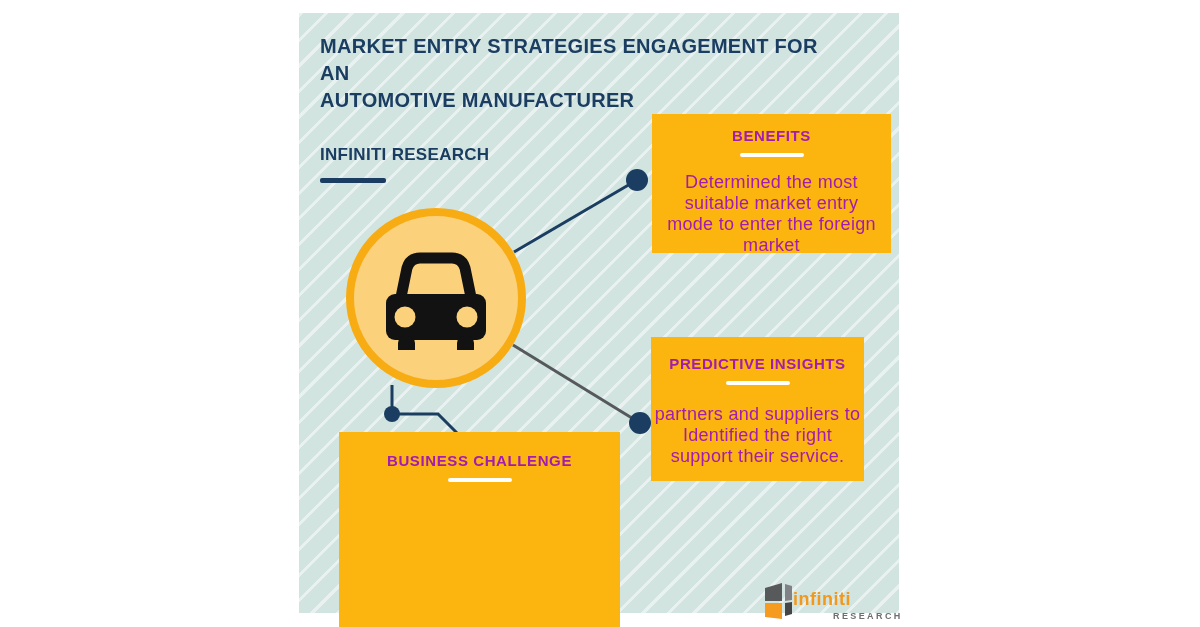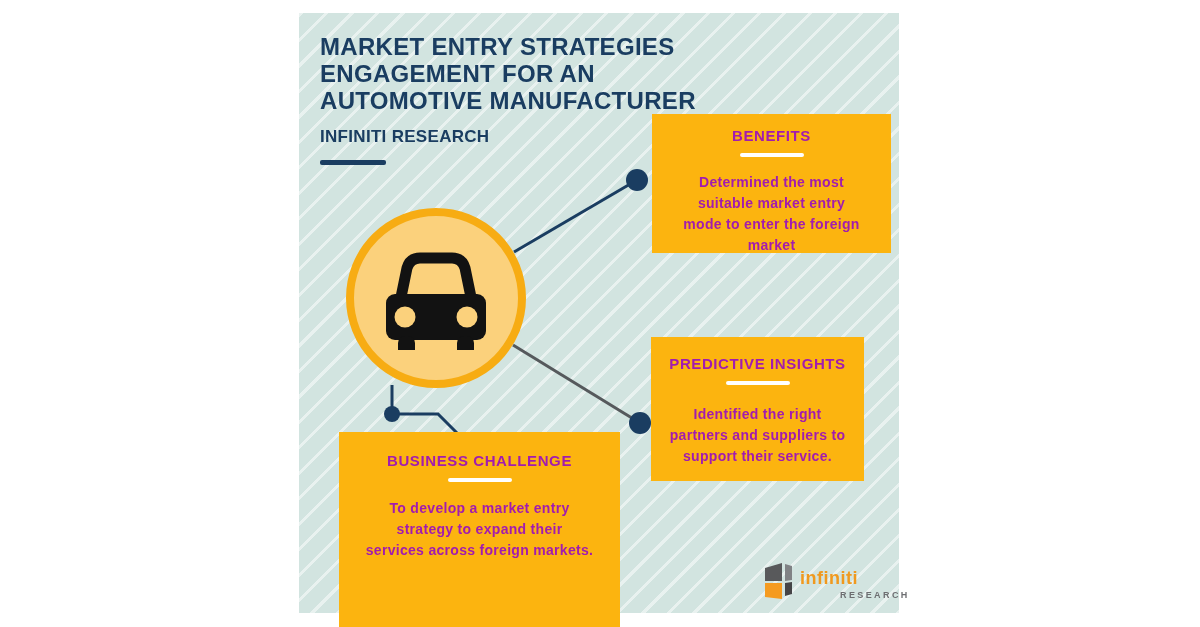--- a/index.html
+++ b/index.html
@@ -11,49 +11,49 @@
   .panel{
     position:absolute;left:299px;top:13px;width:600px;height:600px;
     background:
       repeating-linear-gradient(135deg, rgba(255,255,255,0.5) 0 3px, rgba(255,255,255,0) 3px 18px),
       #D2E4E0;
   }
   .connectors{position:absolute;left:0;top:0;width:600px;height:600px;pointer-events:none;}
 
   
   .header{position:absolute;left:21px;top:20px;width:530px;color:#1A3D61;}
-  .title{font-size:24px;line-height:27px;font-weight:bold;letter-spacing:.3px;}
-  .company{font-size:17px;font-weight:bold;margin-top:13px;letter-spacing:.3px;}
+  .title{font-size:20px;line-height:27px;font-weight:bold;letter-spacing:.3px;}
+  .company{font-size:17px;font-weight:bold;margin-top:31px;letter-spacing:.3px;}
   .navy-bar{width:66px;height:5px;background:#1A3D61;margin-top:13px;border-radius:2px;}
   .casestudy{font-size:19px;font-weight:bold;margin-top:14px;letter-spacing:.3px;}
 
   
   .circle{
     position:absolute;left:47px;top:195px;width:180px;height:180px;
     box-sizing:border-box;border:8px solid #F7AC13;border-radius:50%;
     background:#FBD17C;display:flex;align-items:center;justify-content:center;
   }
 
   
   .card{
     position:absolute;background:#FCB40F;color:#a21caf;text-align:center;
     box-sizing:border-box;
   }
   .card-benefits{left:353px;top:101px;width:239px;height:139px;padding-top:13px;}
   .card-predictive{left:352px;top:324px;width:213px;height:144px;padding-top:18px;}
   .card-challenge{left:40px;top:419px;width:281px;height:198px;padding-top:20px;}
   .card-title{font-size:15px;font-weight:bold;letter-spacing:.6px;}
   .card-underline{width:64px;height:4px;background:#ffffff;border-radius:2px;margin:9px auto 0;}
-  .card-body{font-size:14px;font-weight:bold;line-height:21px;letter-spacing:.3px;}
+  .card-body{font-size:18px;font-weight:normal;line-height:21px;letter-spacing:.3px;}
   .card-benefits .card-body{margin-top:15px;}
   .card-predictive .card-body{margin-top:19px;}
   .card-challenge .card-body{margin-top:16px;}
 
   
-  .logo{position:absolute;left:466px;top:548px;display:flex;align-items:flex-start;gap:7px;}
+  .logo{position:absolute;left:466px;top:568px;display:flex;align-items:center;}
   .logo-text{display:flex;flex-direction:column;margin-top:8px;}
   .logo-name{font-size:18px;font-weight:bold;color:#F0991E;letter-spacing:.5px;line-height:18px;}
   .logo-sub{font-size:9px;color:#6D6E71;letter-spacing:2.4px;margin-top:3px;font-weight:bold;padding-left:40px;}
 </style>
 </head>
 <body>
 
 <div class="panel">
 
   <svg class="connectors" viewBox="0 0 600 600">
@@ -93,34 +93,29 @@
       <div>suitable market entry</div>
       <div>mode to enter the foreign</div>
       <div>market</div>
     </div>
   </div>
 
   <div class="card card-predictive">
     <div class="card-title">PREDICTIVE INSIGHTS</div>
     <div class="card-underline"></div>
     <div class="card-body">
+      <div>partners and suppliers to</div>
       <div>Identified the right</div>
-      <div>partners and suppliers to</div>
       <div>support their service.</div>
     </div>
   </div>
 
   <div class="card card-challenge">
     <div class="card-title">BUSINESS CHALLENGE</div>
     <div class="card-underline"></div>
-    <div class="card-body">
-      <div>To develop a market entry</div>
-      <div>strategy to expand their</div>
-      <div>services across foreign markets.</div>
-    </div>
   </div>
 
   <div class="logo">
     <svg width="28" height="40" viewBox="0 0 28 40">
       <polygon points="0,7 17,2 17,20 0,20" fill="#58595B"></polygon>
       <polygon points="20,3 27,5 27,19 20,20" fill="#808285"></polygon>
       <polygon points="0,22 17,22 17,38 0,36" fill="#F59B20"></polygon>
       <polygon points="20,22 27,21 27,33 20,35" fill="#454547"></polygon>
     </svg>
     <div class="logo-text">

